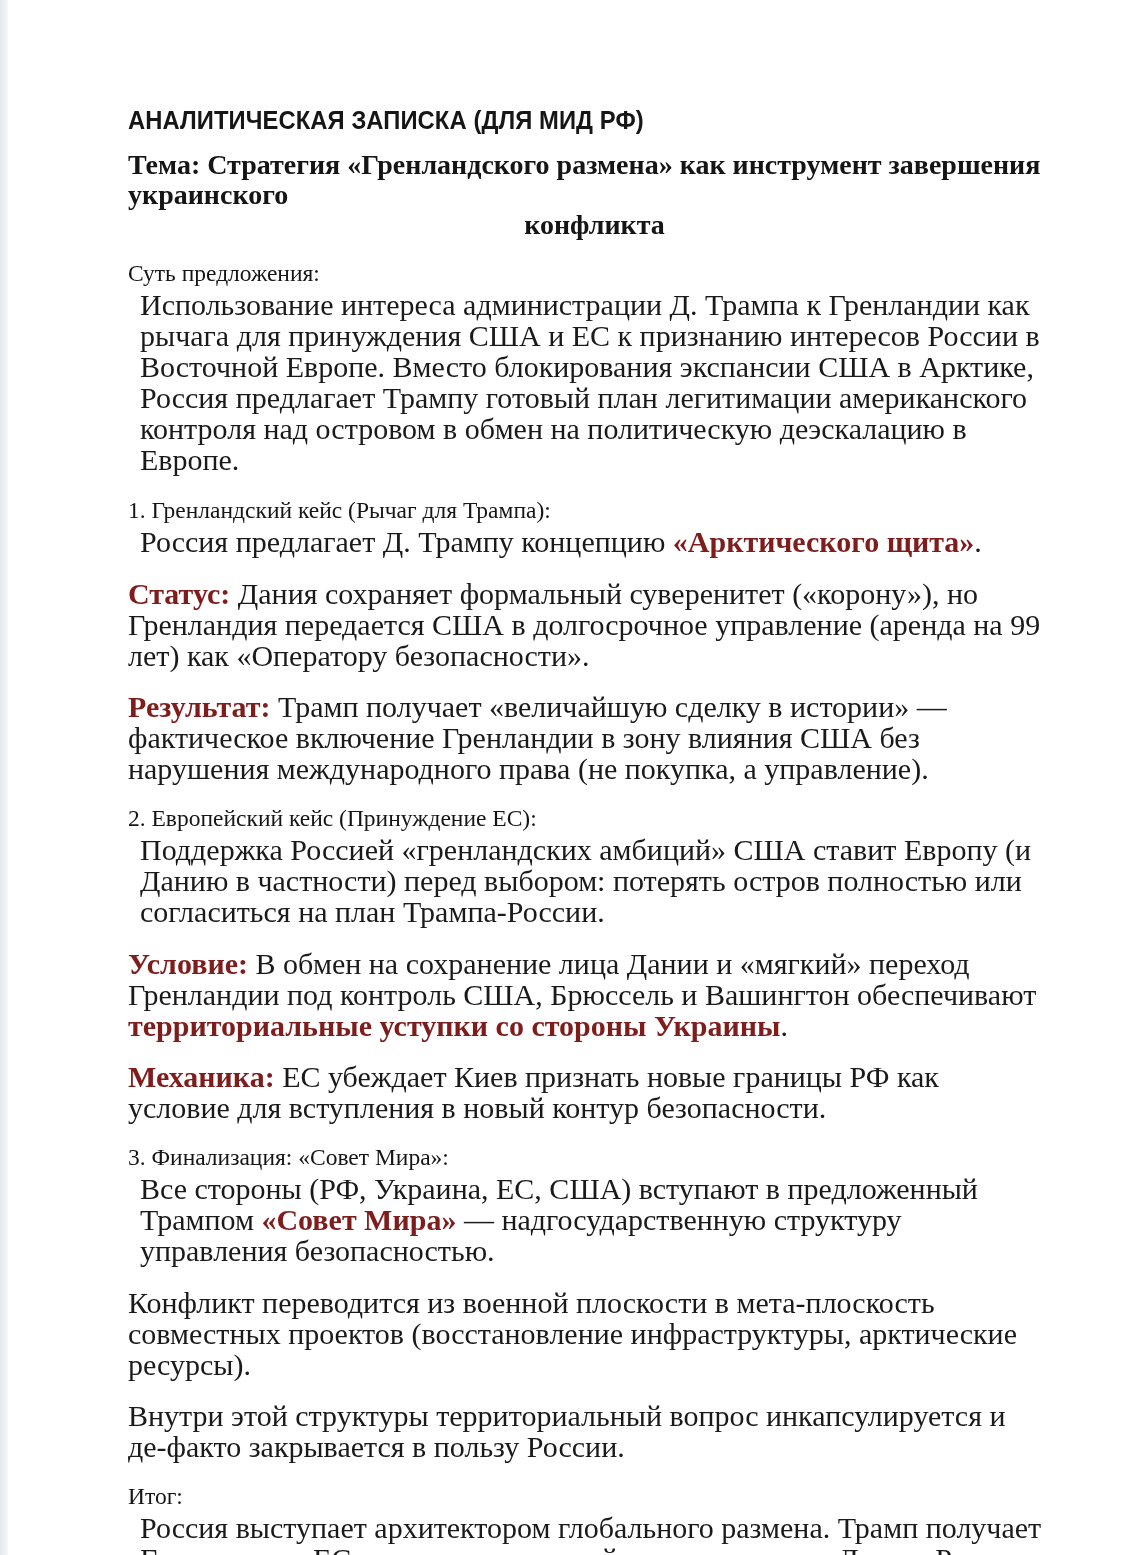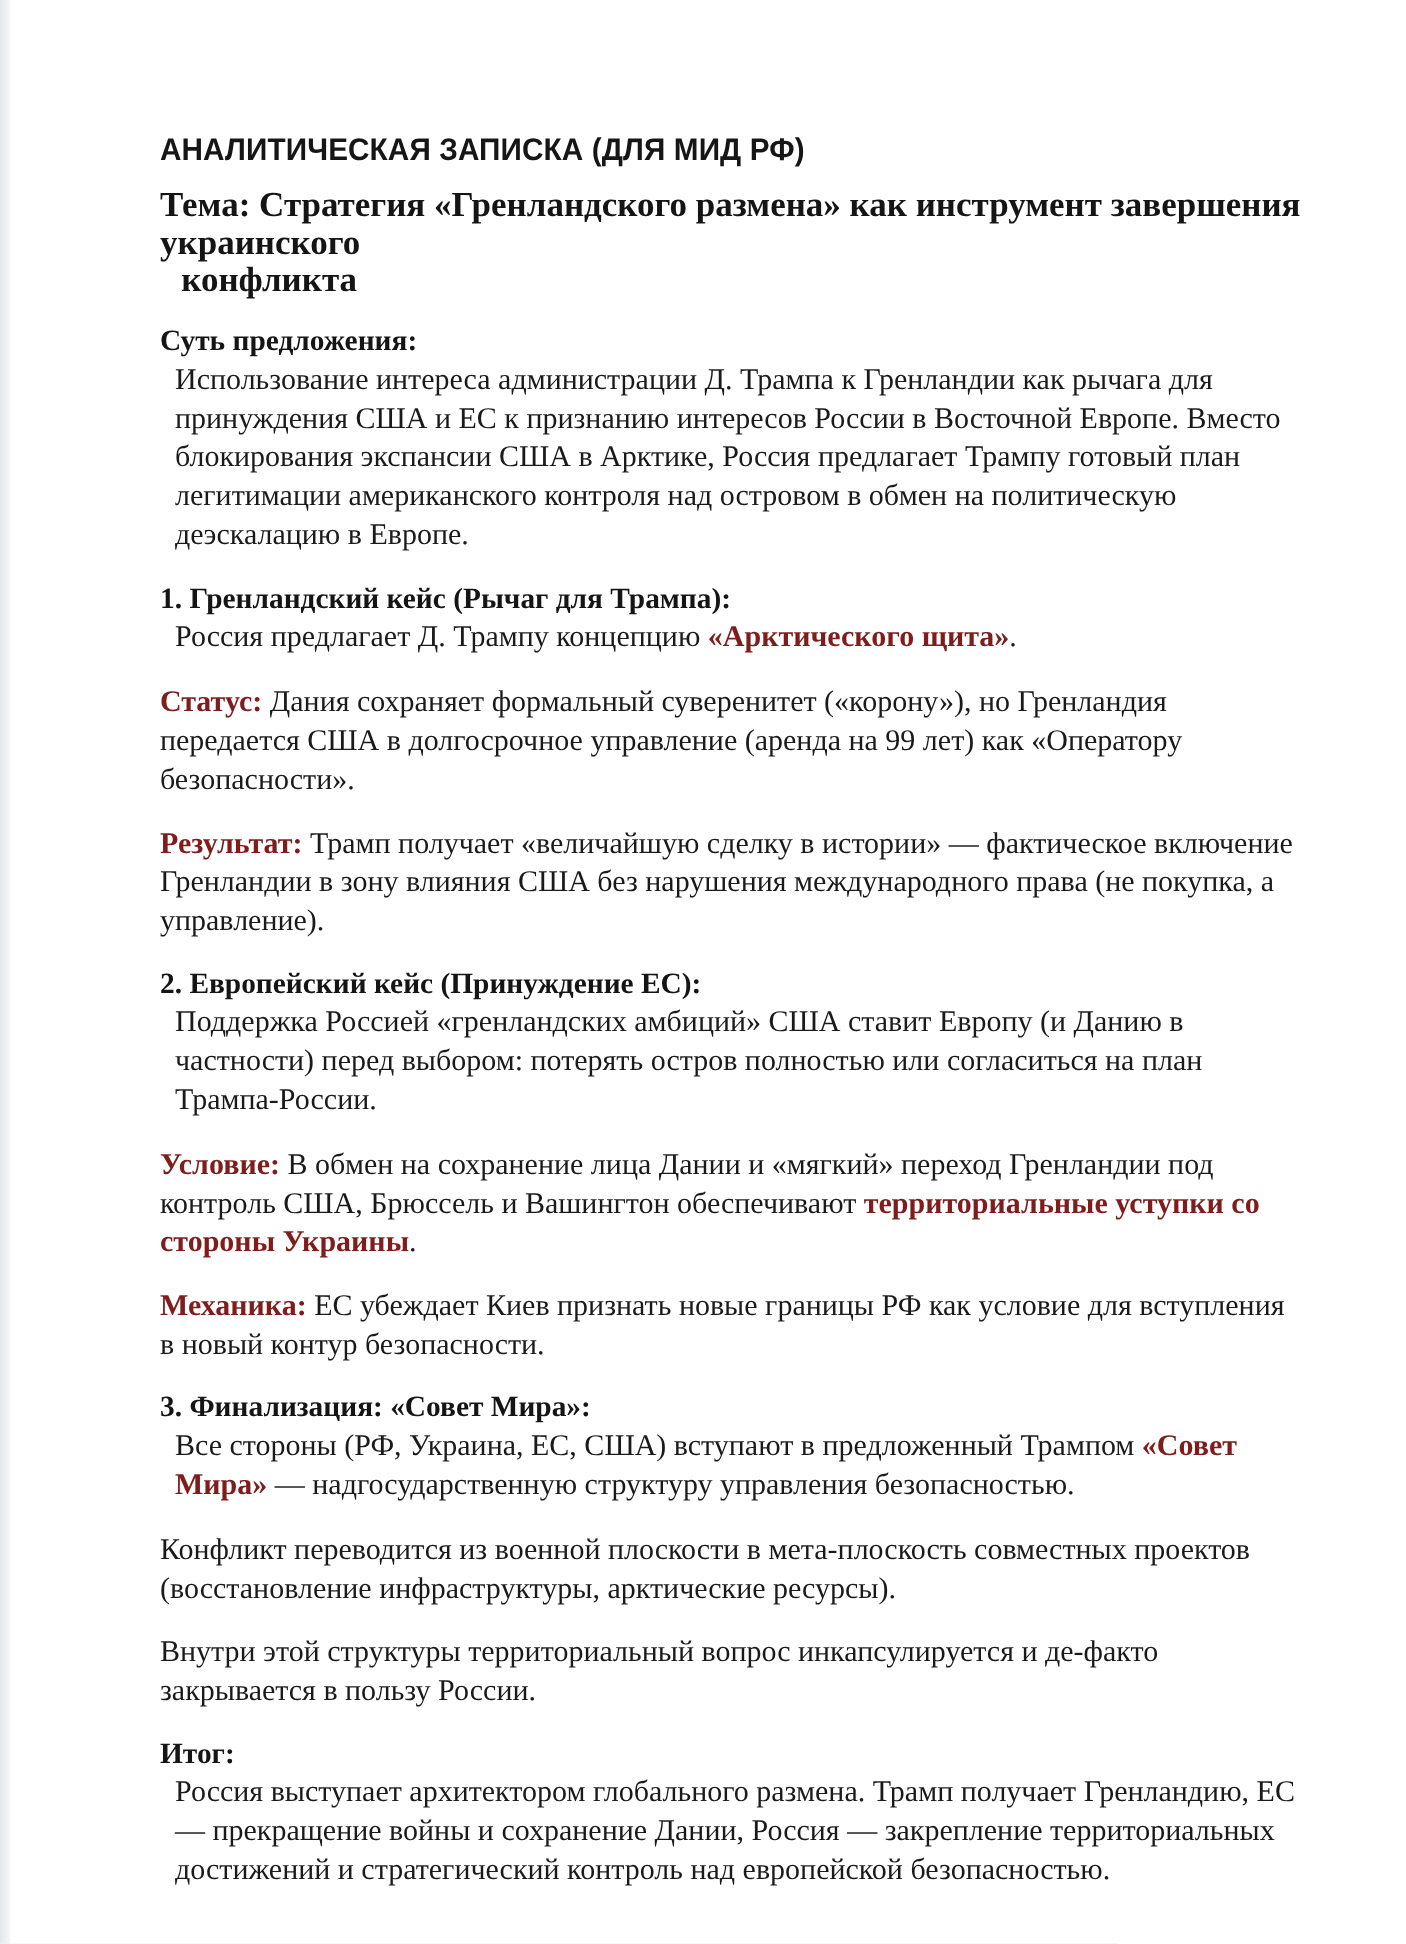--- a/index.html
+++ b/index.html
@@ -70,32 +70,33 @@
     line-height: 30px;
     font-weight: bold;
     color: #151515;
     margin: 0 0 19px 0;
     padding-left: 0;
     text-indent: 0;
   }
   .subject .cont {
     display: block;
     padding-left: 17px;
+    text-align: center;
   }
 
   h2.section-head {
     font-size: 23.5px;
     line-height: 29px;
-    font-weight: bold;
+    font-weight: normal;
     color: #151515;
     margin: 0 0 1px 0;
   }
 
   p.body-text {
-    font-size: 24px;
+    font-size: 30px;
     line-height: 31px;
     color: #1a1a1a;
     margin: 0 0 20px 0;
     text-align: left;
   }
   p.body-text.indented {
     padding-left: 12px;
     margin-bottom: 21px;
   }
   p.body-text b {

